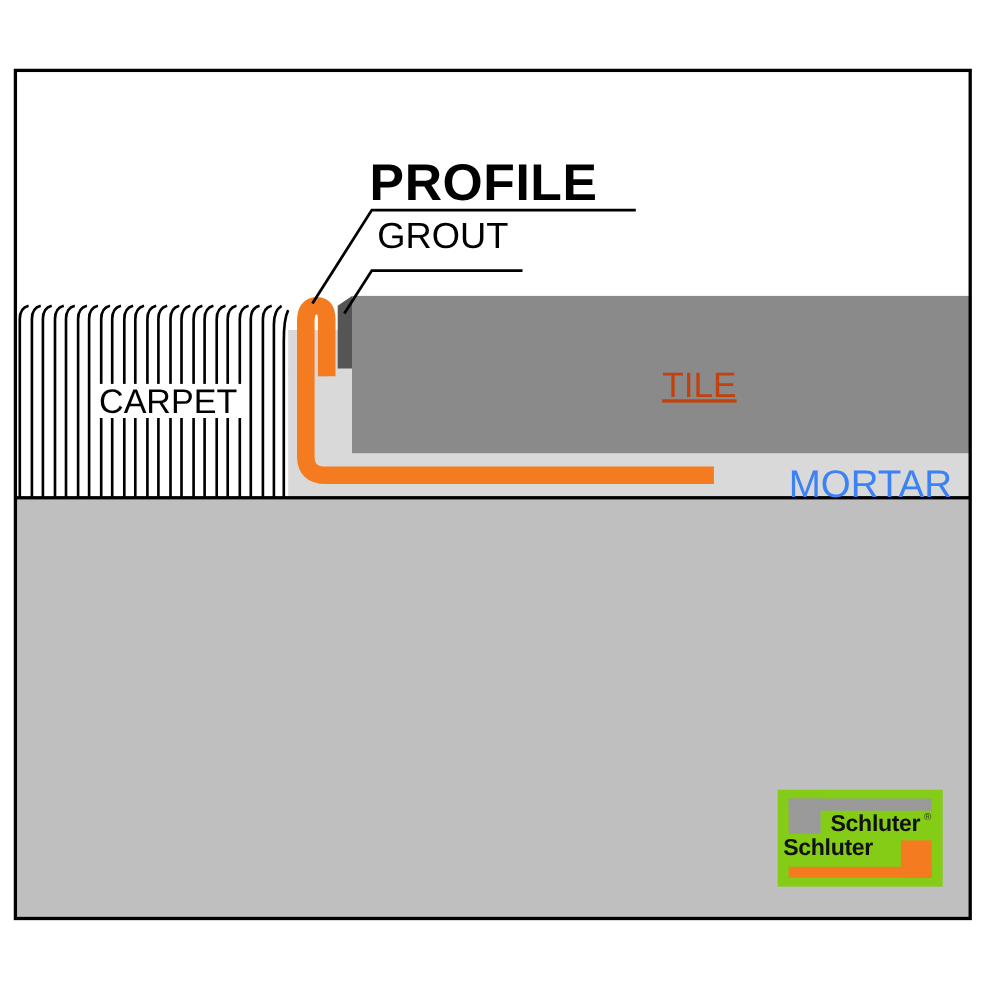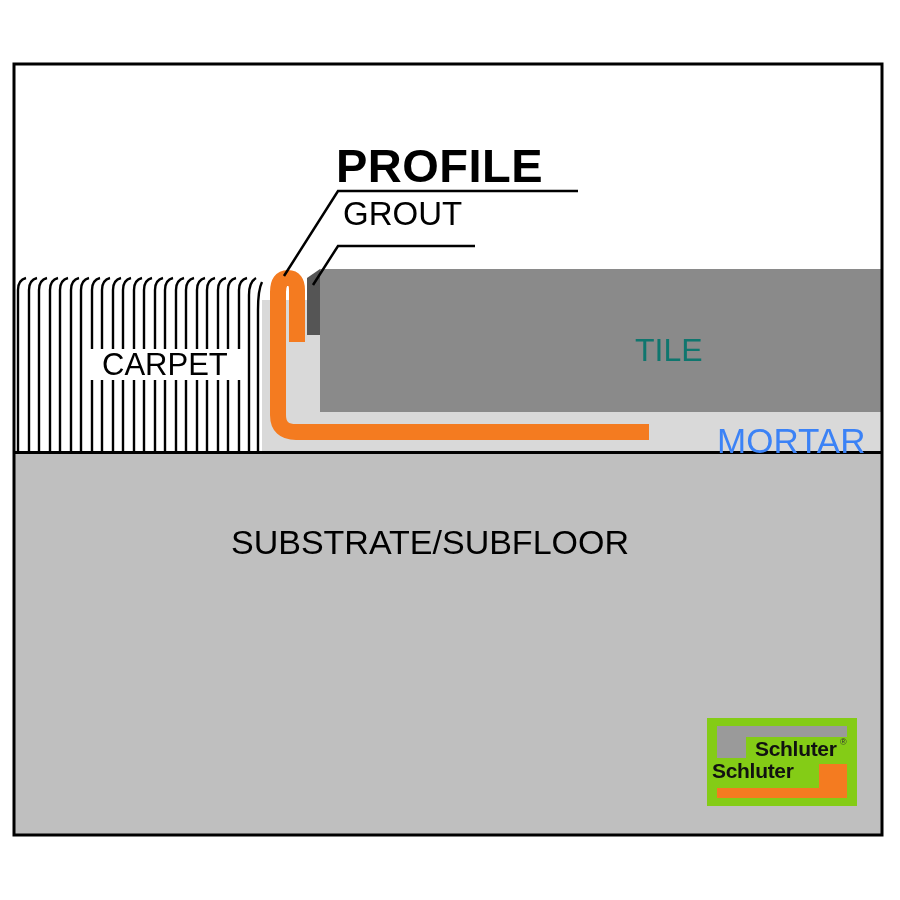--- a/index.html
+++ b/index.html
@@ -1,22 +1,22 @@
 <!DOCTYPE html>
 <html><head>
 <meta charset="utf-8">
 <style>
   html, body { margin: 0; padding: 0; background: #ffffff; }
   body { width: 900px; height: 900px; position: relative; overflow: hidden; font-family: "Liberation Sans", sans-serif; }
   #diagram { position: absolute; left: 0; top: 0; width: 900px; height: 900px; }
   .lbl { position: absolute; font-family: "Liberation Sans", sans-serif; white-space: nowrap; line-height: 1; }
   .profile-title { left: 336px; top: 142px; font-size: 47px; font-weight: bold; color: #000; letter-spacing: 0.5px; }
   .grout-lbl { left: 343px; top: 197px; font-size: 33px; color: #000; }
-  .carpet-lbl { left: 84px; top: 349px; font-size: 31px; color: #000; background: #fff; padding: 0 18px; }
-  .tile-lbl { left: 635px; top: 334px; font-size: 32px; color: #0f766e; }
+  .carpet-lbl { left: 84px; top: 349px; font-size: 31px; color: #000; background: #fff; padding: 0 6px; }
+  .tile-lbl { left: 602px; top: 334px; font-size: 32px; color: #c2410c; text-decoration: underline; }
   .mortar-lbl { left: 717px; top: 423px; font-size: 35px; color: #3b82f6; }
   .substrate-lbl { left: 231px; top: 525px; font-size: 34px; color: #000; }
   .logo { position: absolute; left: 707px; top: 718px; width: 150px; height: 88px; background: #84cc16; }
   .logo .grey-bar { position: absolute; left: 10px; top: 8px; width: 130px; height: 11px; background: #9a9a9a; }
   .logo .grey-left { position: absolute; left: 10px; top: 8px; width: 29px; height: 32px; background: #9a9a9a; }
   .logo .orange-bar { position: absolute; left: 10px; top: 70px; width: 130px; height: 10px; background: #f47b20; }
   .logo .orange-right { position: absolute; left: 112px; top: 46px; width: 28px; height: 34px; background: #f47b20; }
   .logo .w1 { position: absolute; left: 48px; top: 20px; font-size: 21px; font-weight: bold; color: #111; letter-spacing: -0.3px; }
   .logo .w2 { position: absolute; left: 5px; top: 42px; font-size: 21px; font-weight: bold; color: #111; letter-spacing: -0.3px; }
   .logo .reg { position: absolute; left: 133px; top: 20px; font-size: 9px; color: #333; }
@@ -77,21 +77,20 @@
     <rect x="14" y="451" width="868" height="3" fill="#000"></rect>
 
     <rect x="14" y="64" width="868" height="771" fill="none" stroke="#000" stroke-width="3"></rect>
   </svg>
 
   <span class="lbl profile-title">PROFILE</span>
   <span class="lbl grout-lbl">GROUT</span>
   <span class="lbl carpet-lbl">CARPET</span>
   <span class="lbl tile-lbl">TILE</span>
   <span class="lbl mortar-lbl">MORTAR</span>
-  <span class="lbl substrate-lbl">SUBSTRATE/SUBFLOOR</span>
 
   <div class="logo">
     <div class="grey-bar"></div>
     <div class="grey-left"></div>
     <div class="orange-bar"></div>
     <div class="orange-right"></div>
     <span class="lbl w1">Schluter</span>
     <span class="lbl w2">Schluter</span>
     <span class="lbl reg">®</span>
   </div>

